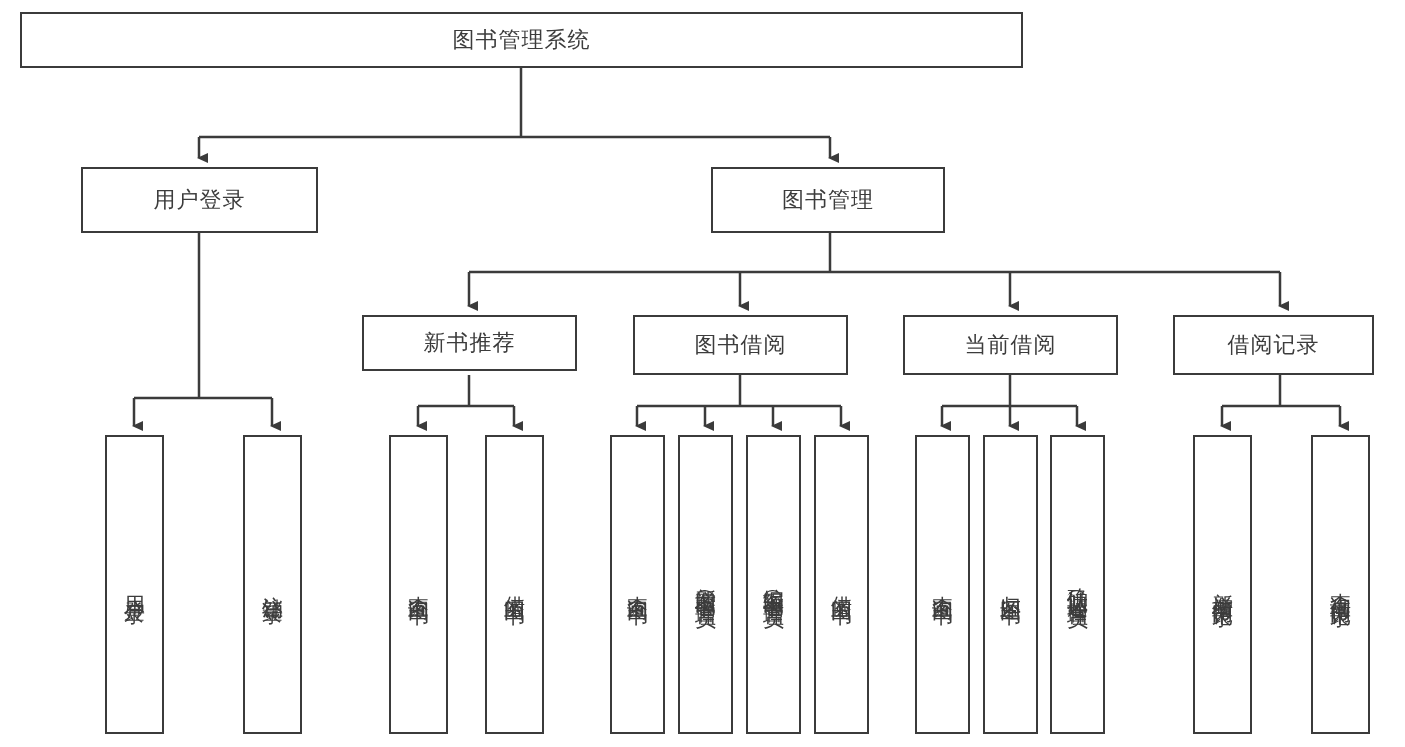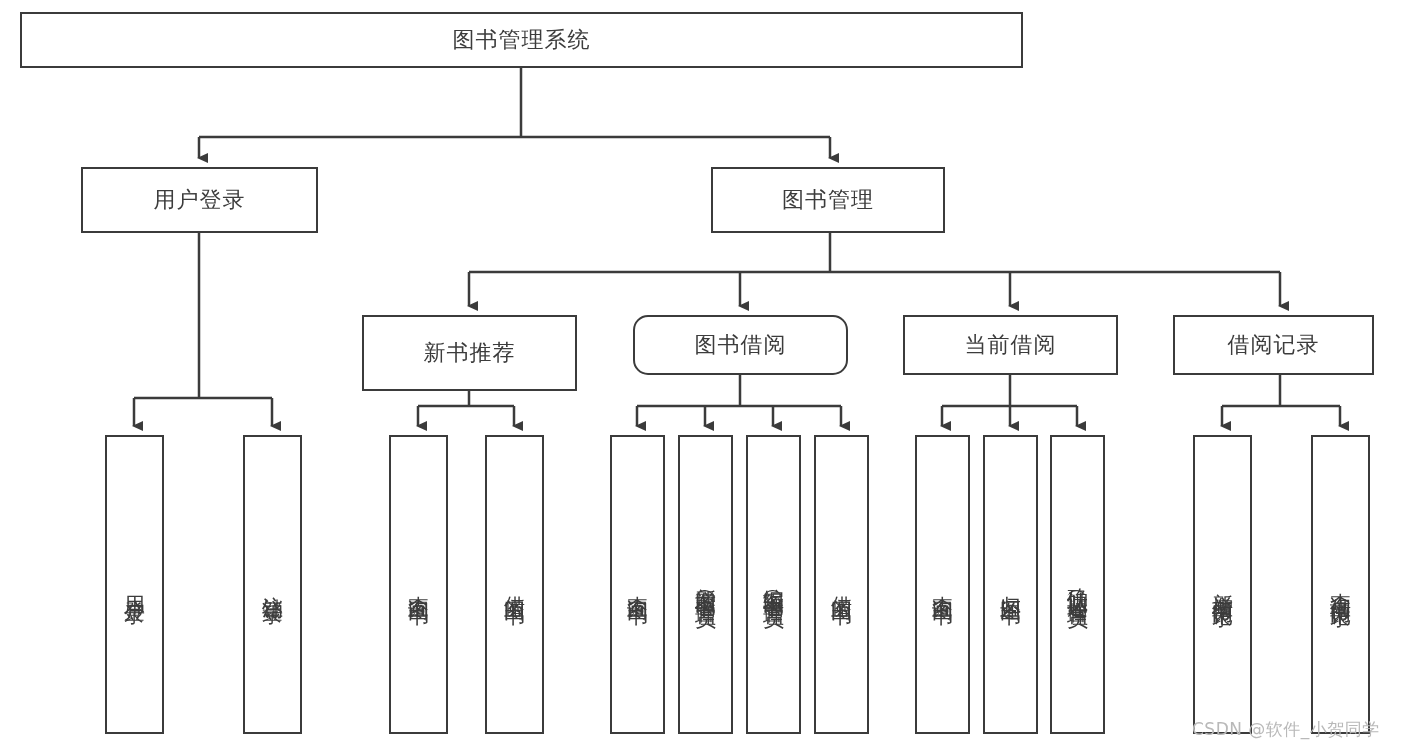--- a/index.html
+++ b/index.html
@@ -65,24 +65,24 @@
     <span class="txt">图书管理系统</span>
   </div>
 
   <div class="node h" style="left:81px;top:167px;width:237px;height:66px;">
     <span class="txt">用户登录</span>
   </div>
   <div class="node h" style="left:711px;top:167px;width:234px;height:66px;">
     <span class="txt">图书管理</span>
   </div>
 
-  <div class="node h" style="left:362px;top:315px;width:215px;height:76px;">
+  <div class="node h" style="left:362px;top:315px;width:215px;height:56px;">
     <span class="txt">新书推荐</span>
   </div>
-  <div class="node h" style="left:633px;top:315px;width:215px;height:60px;border-radius:15px;">
+  <div class="node h" style="left:633px;top:315px;width:215px;height:60px;">
     <span class="txt">图书借阅</span>
   </div>
   <div class="node h" style="left:903px;top:315px;width:215px;height:60px;text-align:right;">
     <span class="txt">当前借阅</span>
   </div>
   <div class="node h" style="left:1173px;top:315px;width:201px;height:60px;">
     <span class="txt">借阅记录</span>
   </div>
 
   <div class="node v" style="left:105px;top:435px;width:59px;height:299px;">
@@ -122,15 +122,14 @@
     <span class="txt">确认归还（管理员）</span>
   </div>
 
   <div class="node v" style="left:1193px;top:435px;width:59px;height:299px;">
     <span class="txt">新增借阅记录</span>
   </div>
   <div class="node v" style="left:1311px;top:435px;width:59px;height:299px;">
     <span class="txt">查询借阅记录</span>
   </div>
 
-  <div class="watermark" style="left:1192px;top:718px;">CSDN @软件_小贺同学</div>
 
 </div>
 
 </body></html>

